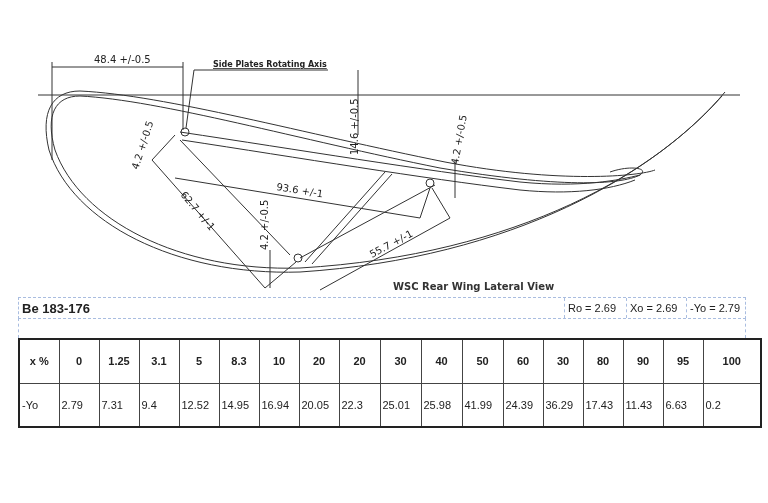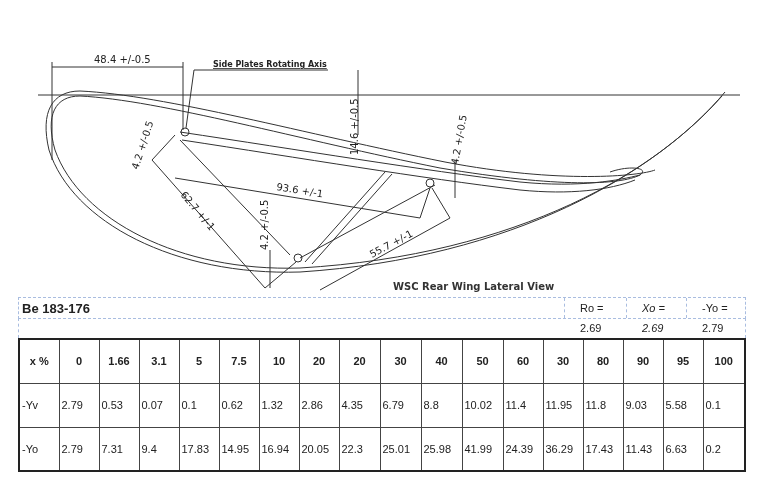--- a/index.html
+++ b/index.html
@@ -4,21 +4,21 @@
 <style>
   html, body { margin:0; padding:0; background:#ffffff; }
   body { width:768px; height:503px; position:relative; overflow:hidden; font-family:"Liberation Sans", sans-serif; color:#222; }
   #drawing { position:absolute; left:0; top:0; width:768px; height:300px; }
   .dim { font-family:"DejaVu Sans", sans-serif; font-size:10px; fill:#222; }
   .title-txt { font-family:"DejaVu Sans", sans-serif; font-size:10px; font-weight:bold; fill:#333; }
   .note-txt { font-family:"DejaVu Sans", sans-serif; font-size:8px; font-weight:bold; fill:#222; text-decoration:underline; }
   #infobar { position:absolute; left:18px; top:297px; width:728px; height:22px; border:1px dashed #a9bde0; box-sizing:border-box; }
   #infobar2 { position:absolute; left:18px; top:318px; width:728px; height:20px; border-left:1px dashed #a9bde0; border-right:1px dashed #a9bde0; border-bottom:0; box-sizing:border-box; }
   .profile-name { position:absolute; left:3px; top:3px; font-size:13px; font-weight:bold; }
-  .param { position:absolute; top:0; height:20px; border-left:1px dashed #a9bde0; font-size:11px; line-height:20px; padding-left:15px; box-sizing:border-box; }
+  .param { position:absolute; top:0; height:20px; border-left:1px dashed #a9bde0; font-size:11px; line-height:20px; padding-left:3px; box-sizing:border-box; }
   #coords { position:absolute; left:18px; top:338px; border-collapse:collapse; border:2px solid #222; }
   #coords td { border:1px solid #444; height:44px; font-size:11px; padding:0 2px; box-sizing:border-box; }
   #coords tr.head td { font-weight:bold; text-align:center; }
   #coords tr.val td { text-align:left; }
 </style>
 </head>
 <body>
 
 <svg id="drawing" viewBox="0 0 768 300" xmlns="http://www.w3.org/2000/svg">
   <g fill="none" stroke="#333" stroke-width="1">
@@ -63,73 +63,53 @@
   <text class="dim" transform="translate(276,190) rotate(9)">93.6 +/-1</text>
   <text class="dim" transform="translate(180,195) rotate(50)">62.7 +/-1</text>
   <text class="dim" transform="translate(268,250) rotate(-90)">4.2 +/-0.5</text>
   <text class="dim" transform="translate(372,258) rotate(-28)">55.7 +/-1</text>
   <text class="title-txt" x="393" y="290">WSC Rear Wing Lateral View</text>
 </svg>
 
 <div id="infobar">
   <span class="profile-name">Be 183-176</span>
   <span class="param" style="left:545px;width:62px;">Ro = 2.69</span>
-  <span class="param" style="left:607px;width:60px;font-style:italic;">Xo = 2.69</span>
+  <span class="param" style="left:607px;width:60px;">Xo = 2.69</span>
   <span class="param" style="left:667px;width:55px;">-Yo = 2.79</span>
 </div>
 <div id="infobar2"></div>
 
 <table id="coords">
   <tbody>
       <tr class="head">
     <td style="width:40px">x %</td>
     <td style="width:40px">0</td>
-    <td style="width:40px">1.66</td>
+    <td style="width:40px">1.25</td>
     <td style="width:40px">3.1</td>
     <td style="width:40px">5</td>
-    <td style="width:40px">7.5</td>
+    <td style="width:40px">8.3</td>
     <td style="width:40px">10</td>
     <td style="width:40px">20</td>
     <td style="width:41px">20</td>
     <td style="width:41px">30</td>
     <td style="width:41px">40</td>
     <td style="width:41px">50</td>
     <td style="width:40px">60</td>
     <td style="width:40px">30</td>
     <td style="width:40px">80</td>
     <td style="width:40px">90</td>
     <td style="width:40px">95</td>
-    <td style="width:42px">100</td>
-  </tr>
-  <tr class="val">
-    <td>-Yv</td>
-    <td>2.79</td>
-    <td>0.53</td>
-    <td>0.07</td>
-    <td>0.1</td>
-    <td>0.62</td>
-    <td>1.32</td>
-    <td>2.86</td>
-    <td>4.35</td>
-    <td>6.79</td>
-    <td>8.8</td>
-    <td>10.02</td>
-    <td>11.4</td>
-    <td>11.95</td>
-    <td>11.8</td>
-    <td>9.03</td>
-    <td>5.58</td>
-    <td>0.1</td>
+    <td style="width:58px">100</td>
   </tr>
   <tr class="val">
     <td>-Yo</td>
     <td>2.79</td>
     <td>7.31</td>
     <td>9.4</td>
-    <td>17.83</td>
+    <td>12.52</td>
     <td>14.95</td>
     <td>16.94</td>
     <td>20.05</td>
     <td>22.3</td>
     <td>25.01</td>
     <td>25.98</td>
     <td>41.99</td>
     <td>24.39</td>
     <td>36.29</td>
     <td>17.43</td>

